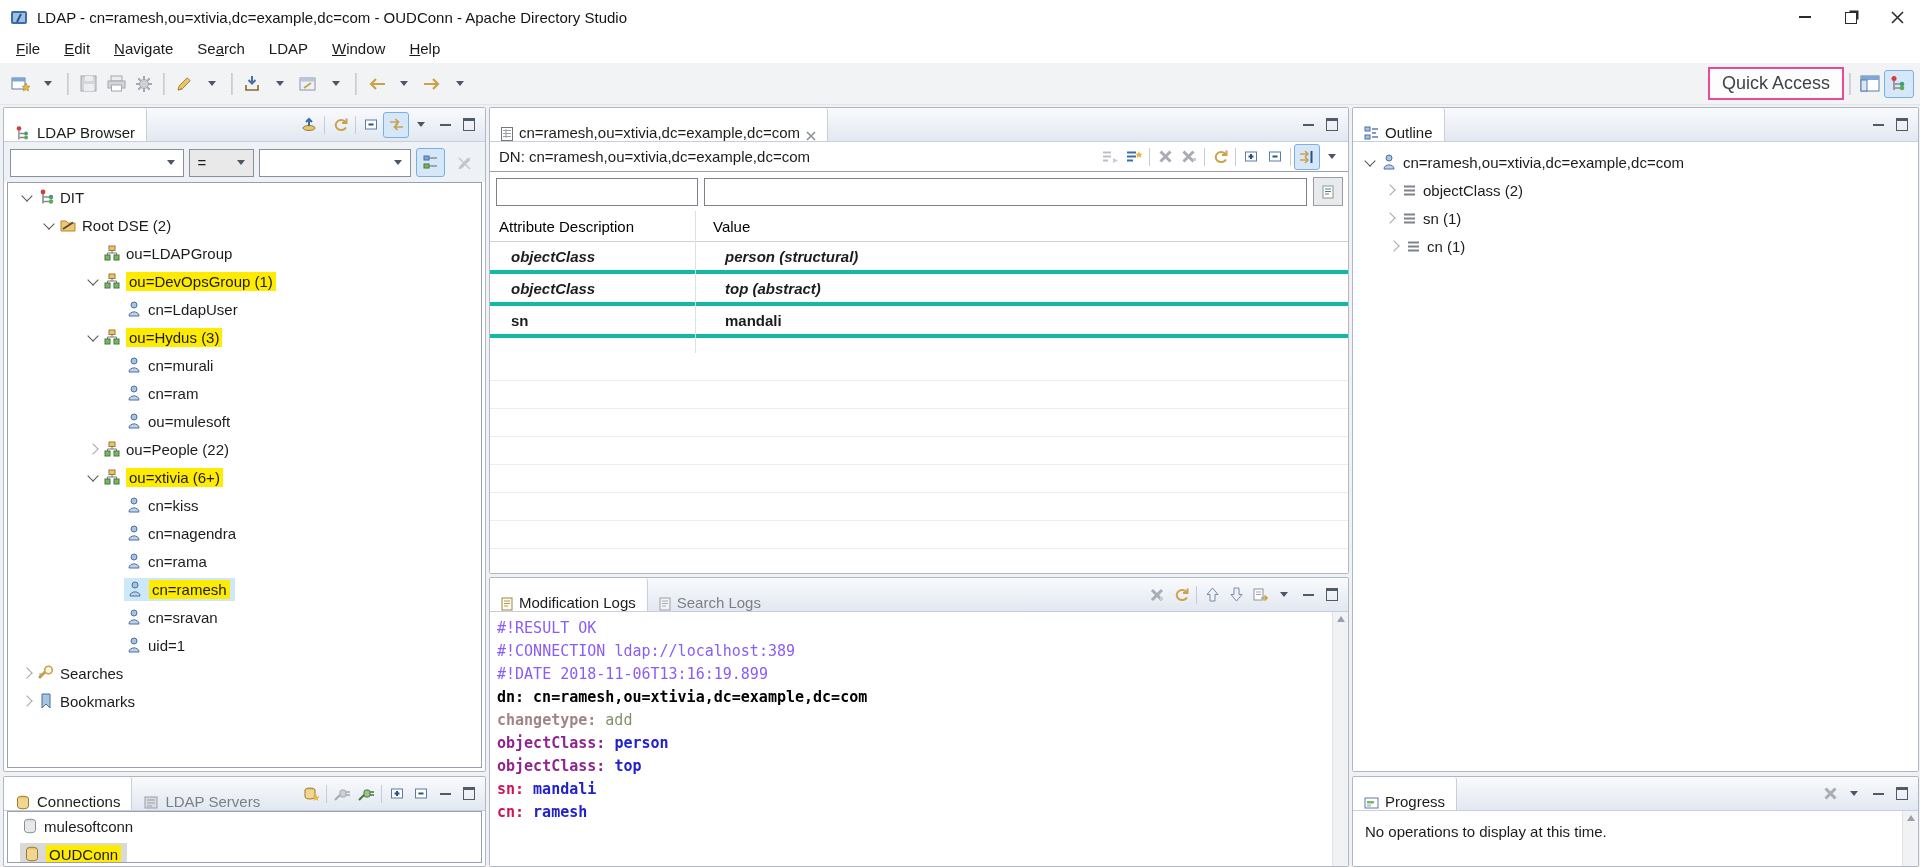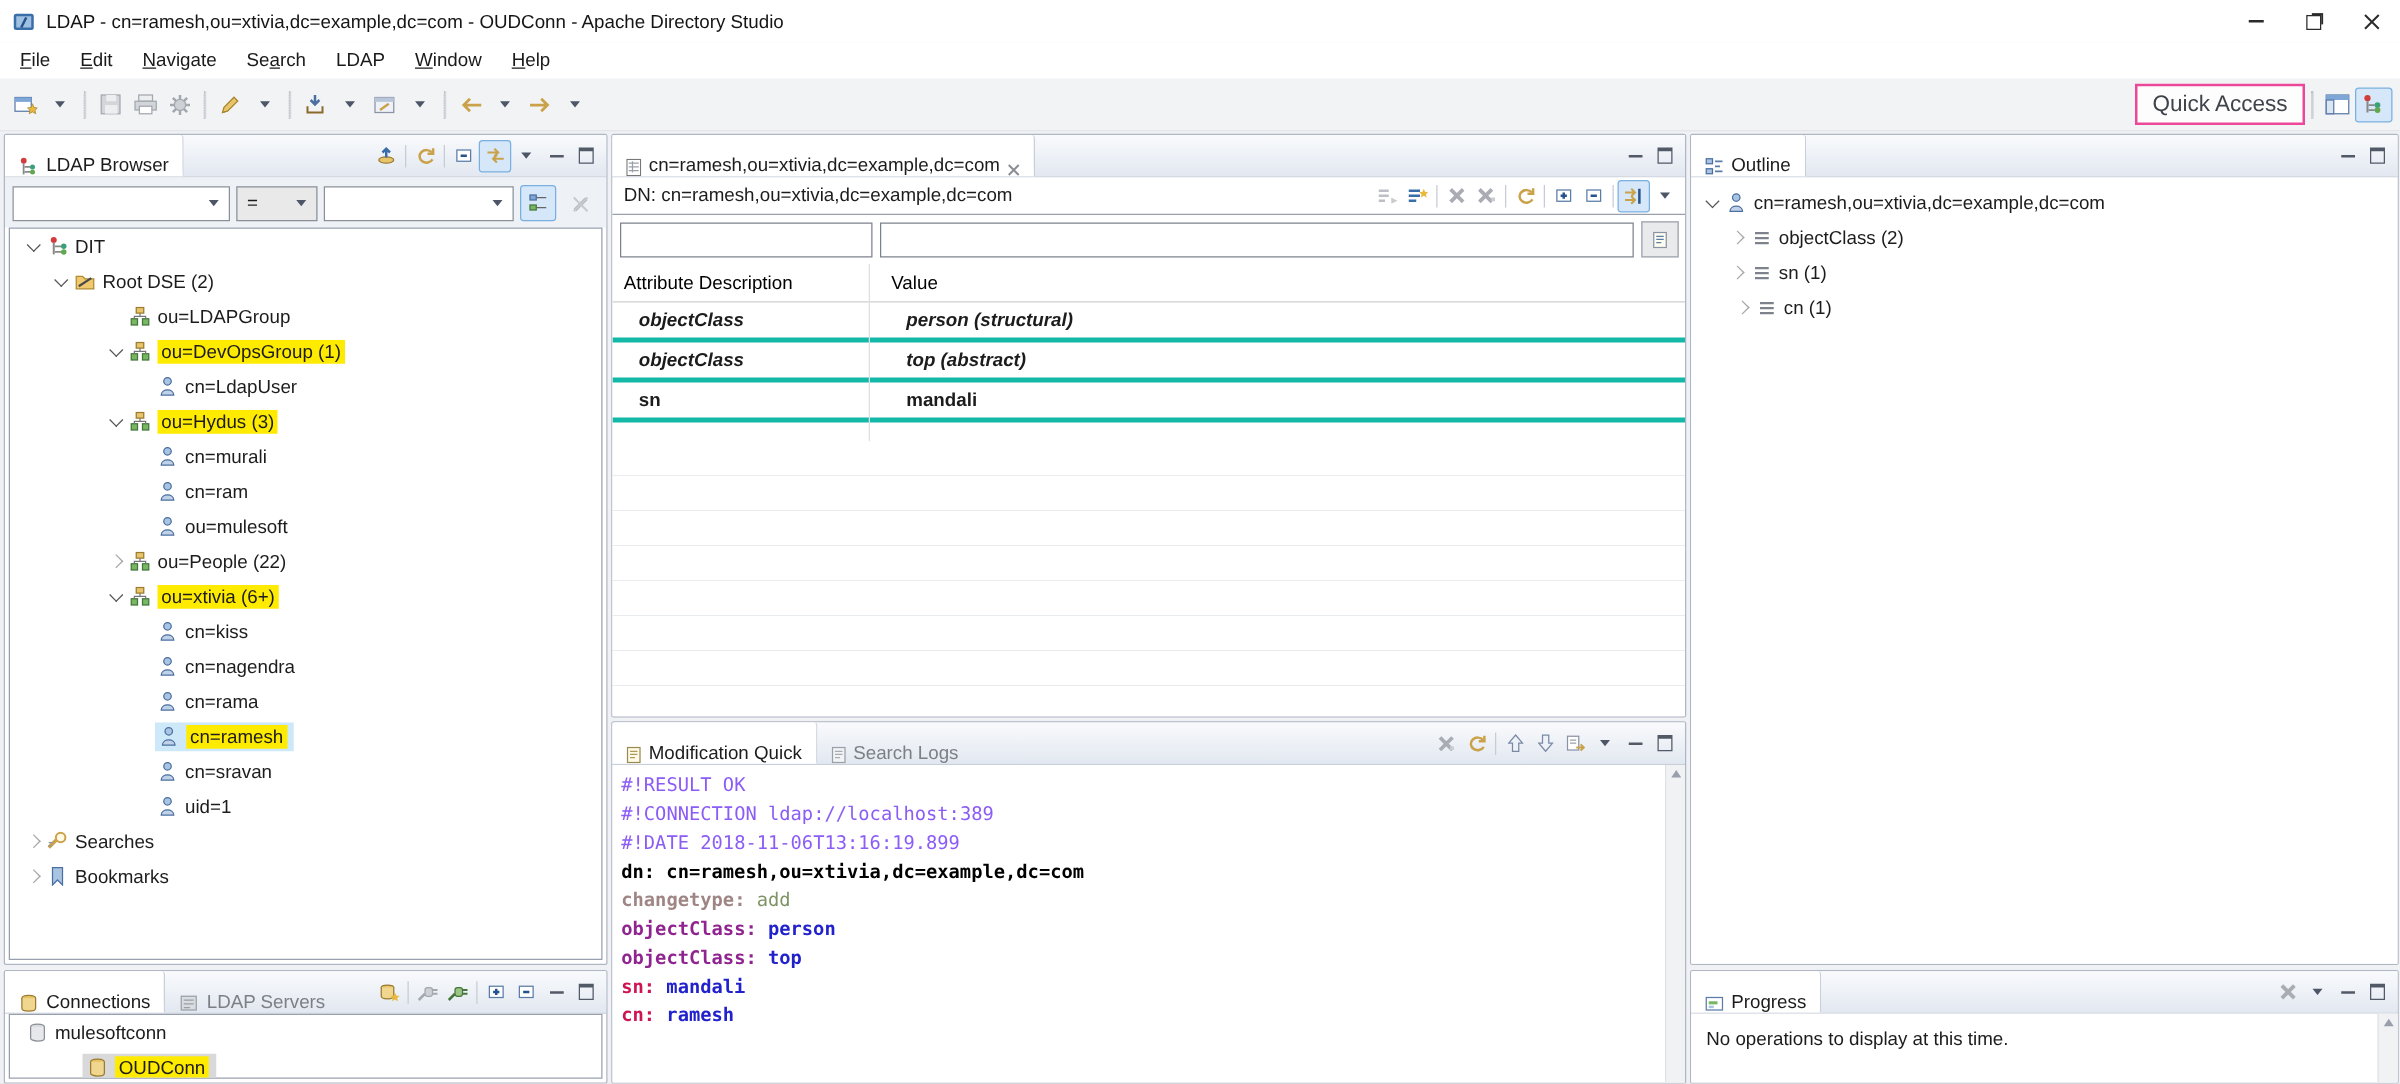--- a/index.html
+++ b/index.html
@@ -45,21 +45,21 @@
   .trow{height:28px;display:flex;align-items:center;}
   .exp{width:18px;display:flex;align-items:center;justify-content:center;flex:0 0 18px;}
   .chev{display:inline-block;width:7px;height:7px;border-right:1.7px solid #555;border-bottom:1.7px solid #555;}
   .chev.down{transform:rotate(45deg);margin-top:-3px;}
   .chev.right{transform:rotate(-45deg);border-color:#a7a7a7;}
   .ticon{width:20px;display:flex;align-items:center;justify-content:center;flex:0 0 20px;}
   .tlabel{margin-left:4px;white-space:nowrap;}
   .hl{background:#ffeb00;padding:1px 3px;}
   .selwrap{display:inline-flex;align-items:center;background:#cde8f9;padding:2px 5px 2px 1px;}
   .selwrap .ticon{width:20px;}
-  .selgray{display:inline-flex;align-items:center;background:#d9d9d9;padding:2px 6px 2px 2px;margin-left:46px;}
+  .selgray{display:inline-flex;align-items:center;background:#d9d9d9;padding:2px 6px 2px 2px;}
   
   .dnrow{height:29px;display:flex;align-items:center;background:#fff;border-bottom:1px solid #989fab;padding-left:9px;}
   .dnicons{margin-left:auto;display:flex;align-items:center;padding-right:4px;}
   .qf-row{display:flex;align-items:center;gap:6px;padding:5px 5px 5px 6px;background:#fff;}
   .qf-input{height:24px;border:1px solid #7c828c;background:#fff;}
   .qf-btn{width:28px;height:27px;border:1px solid #9aa0a8;background:#e9eaec;display:flex;align-items:center;justify-content:center;}
   .attr-table{position:relative;flex:1;background:#fff;overflow:hidden;}
   .atab-head{height:30px;display:flex;align-items:center;border-bottom:1px solid #d0d0d0;color:#000000;}
   .col-a{width:205px;flex:0 0 205px;padding-left:9px;}
   .col-v{padding-left:9px;}
@@ -726,21 +726,21 @@
     </div>
   </div>
 
   <div class="panel" style="left:489px;top:577px;width:858px;height:288px;">
     <div class="phead">
       <span class="ptab">
         <svg width="12" height="14">
             <rect x="1" y="1" width="10" height="12" fill="#fffbe8" stroke="#9a8a50"></rect>
             <path d="M3 4 h6 M3 6.5 h6 M3 9 h4" stroke="#b09a5a"></path>
           </svg>
-        <span>Modification Quick</span>
+        <span>Modification Logs</span>
       </span>
       <span class="ptab inactive">
         <svg width="12" height="14">
             <rect x="1" y="1" width="10" height="12" fill="#f2f3f5" stroke="#9aa0a8"></rect>
             <path d="M3 4 h6 M3 6.5 h6 M3 9 h4" stroke="#a8adb5"></path>
           </svg>
         <span>Search Logs</span>
       </span>
       <span class="pticons">
         <span class="hi">

